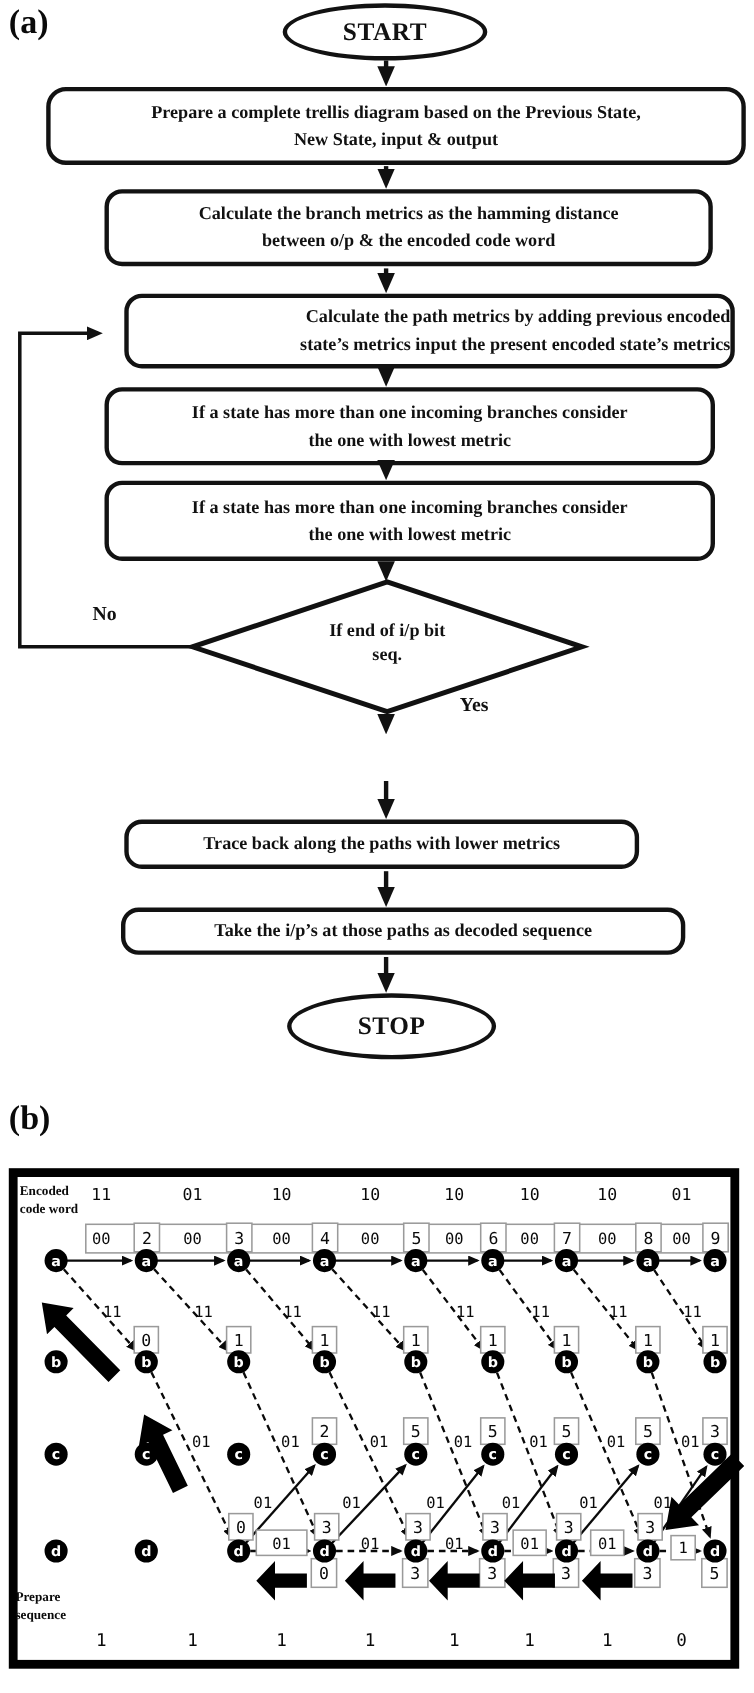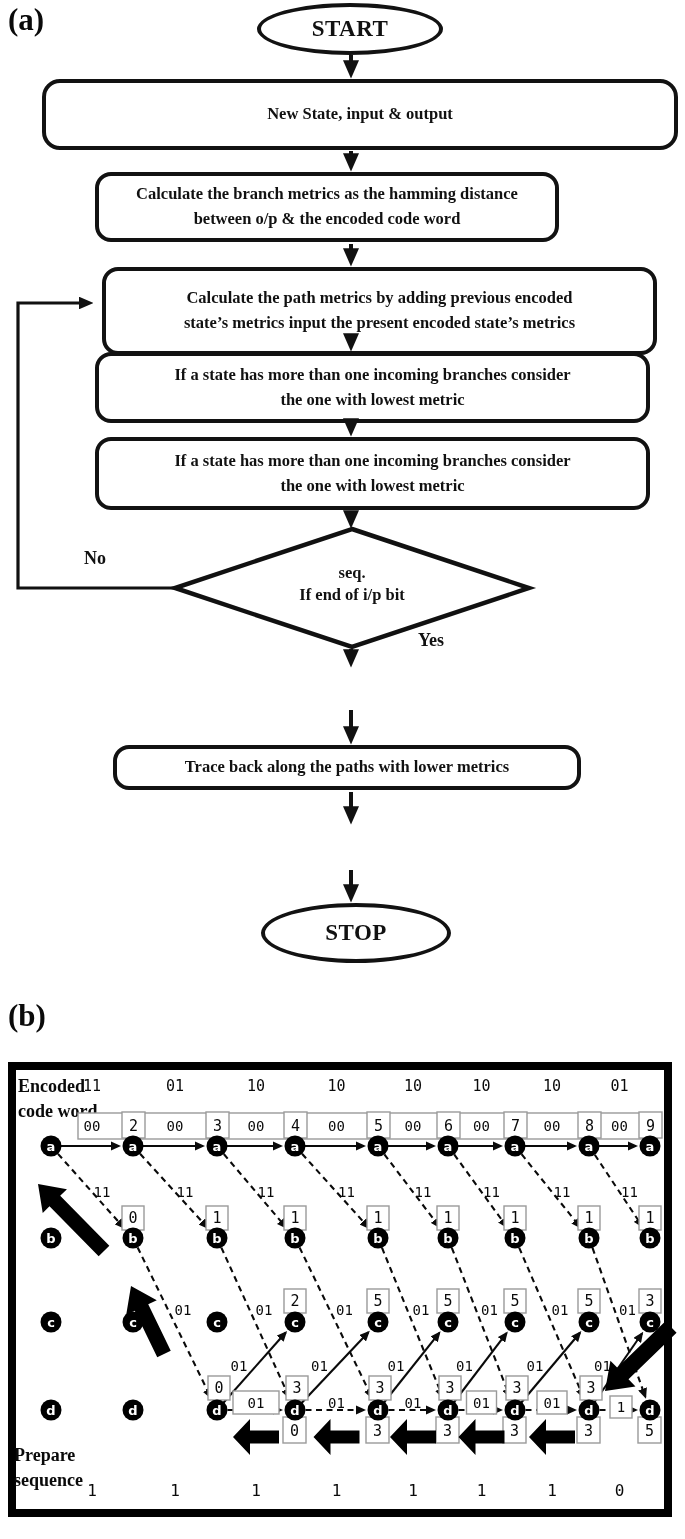--- a/index.html
+++ b/index.html
@@ -11,62 +11,66 @@
           text-align:center;font-weight:bold;font-size:16.5px;line-height:1.5;color:#111;
           box-sizing:border-box;}
   .fc-ellipse{position:absolute;border:4px solid #121212;border-radius:50%;background:#fff;
           display:flex;justify-content:center;align-items:center;font-weight:bold;
           font-size:23px;letter-spacing:.5px;box-sizing:border-box;}
   .fc-float{position:absolute;font-weight:bold;font-size:18px;}
   .decision-text{position:absolute;text-align:center;font-weight:bold;font-size:16.5px;line-height:1.35;}
   .overlay{position:absolute;left:0;top:0;}
   .b-frame{position:absolute;left:8px;top:1062px;width:664px;height:455px;
            border:8px solid #000;background:#fff;box-sizing:border-box;}
-  .side-label{position:absolute;font-weight:bold;font-size:18px;line-height:1.4;color:#0a0a0a;}
+  .side-label{position:absolute;font-weight:bold;font-size:12px;line-height:1.4;color:#0a0a0a;}
 </style>
 </head>
 <body>
 
 <div class="page">
 
   <div class="panel-label" style="left:8px;top:2px;">(a)</div>
 
   <div class="fc-ellipse" style="left:257px;top:3px;width:186px;height:52px;">
     <span>START</span>
   </div>
 
   <div class="fc-box" style="left:42px;top:79px;width:636px;height:71px;border-radius:18px;">
+    <div>Prepare a complete trellis diagram based on the Previous State,</div>
     <div>New State, input &amp; output</div>
   </div>
 
-  <div class="fc-box" style="left:95px;top:172px;width:464px;height:70px;">
+  <div class="fc-box" style="left:95px;top:172px;width:553px;height:70px;">
     <div>Calculate the branch metrics as the hamming distance</div>
     <div>between o/p &amp; the encoded code word</div>
   </div>
 
-  <div class="fc-box" style="left:102px;top:267px;width:555px;height:88px;">
+  <div class="fc-box" style="left:113px;top:267px;width:555px;height:68px;align-items:flex-end;">
     <div>Calculate the path metrics by adding previous encoded</div>
     <div>state’s metrics input the present encoded state’s metrics</div>
   </div>
 
   <div class="fc-box" style="left:95px;top:352px;width:555px;height:71px;">
     <div>If a state has more than one incoming branches consider</div>
     <div>the one with lowest metric</div>
   </div>
 
   <div class="fc-box" style="left:95px;top:437px;width:555px;height:73px;">
     <div>If a state has more than one incoming branches consider</div>
     <div>the one with lowest metric</div>
   </div>
 
 
   <div class="fc-box" style="left:113px;top:745px;width:468px;height:45px;">
     <div>Trace back along the paths with lower metrics</div>
   </div>
 
+  <div class="fc-box" style="left:110px;top:825px;width:513px;height:43px;">
+    <div>Take the i/p’s at those paths as decoded sequence</div>
+  </div>
 
   <div class="fc-ellipse" style="left:261px;top:903px;width:190px;height:60px;">
     <span>STOP</span>
   </div>
 
   <svg class="overlay" width="685" height="1000">
     <defs>
       <marker id="mA" markerWidth="4.6" markerHeight="4" refX="3.2" refY="2" orient="auto" markerUnits="strokeWidth">
         <path d="M0,0 L4.6,2 L0,4 Z" fill="#111"></path>
       </marker>
@@ -81,22 +85,22 @@
       <line x1="351" y1="649" x2="351" y2="662" marker-end="url(#mA)"></line>
       <line x1="351" y1="710" x2="351" y2="739" marker-end="url(#mA)"></line>
       <line x1="351" y1="792" x2="351" y2="819" marker-end="url(#mA)"></line>
       <line x1="351" y1="870" x2="351" y2="897" marker-end="url(#mA)"></line>
       <polyline points="175,588 18,588 18,303 89,303" stroke-width="3.2" marker-end="url(#mA)"></polyline>
     </g>
     <polygon points="352,529 529,588 352,647 175,588" fill="#fff" stroke="#111" stroke-width="4.5"></polygon>
   </svg>
 
   <div class="decision-text" style="left:252px;top:562px;width:200px;">
+    <div>If end of i/p bit</div>
     <div>seq.</div>
-    <div>If end of i/p bit</div>
   </div>
   <div class="fc-float" style="left:62px;top:548px;margin-left:22px;">No</div>
   <div class="fc-float" style="left:418px;top:630px;">Yes</div>
 
   <div class="panel-label" style="left:8px;top:998px;">(b)</div>
 
   <div class="b-frame"></div>
 
   <div class="side-label" style="left:18px;top:1074px;">
     <div>Encoded</div>

